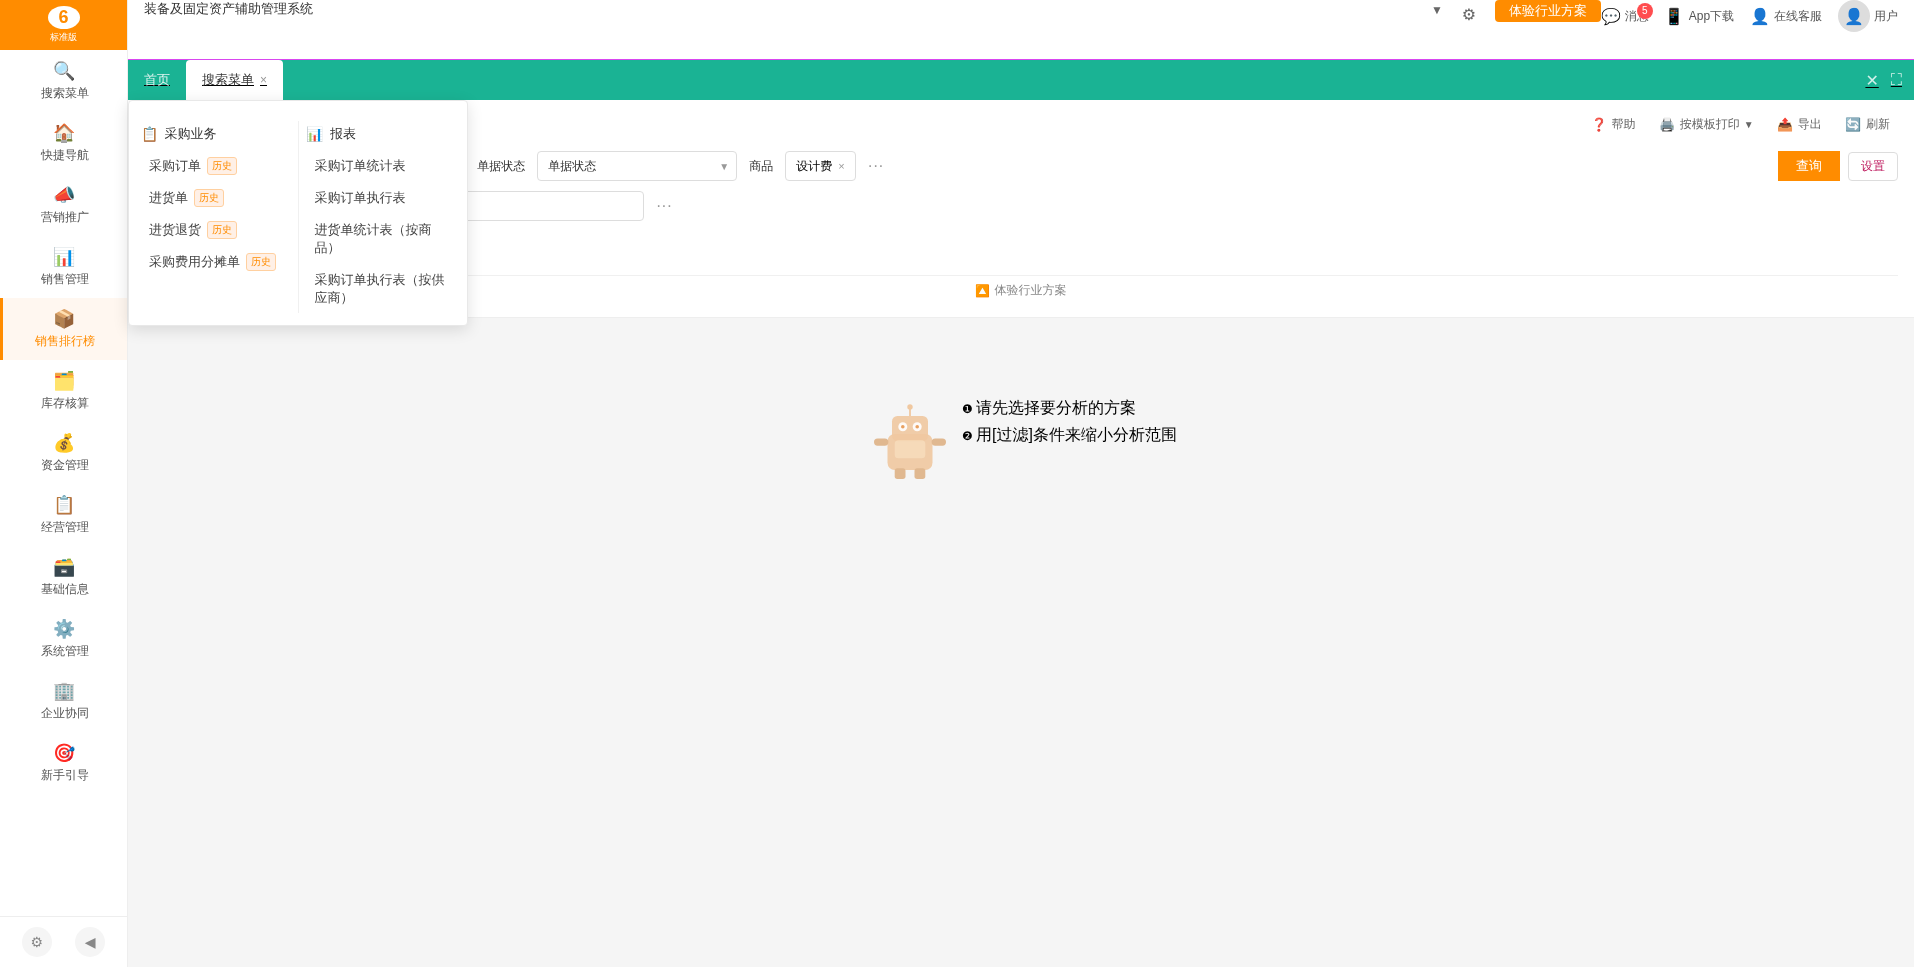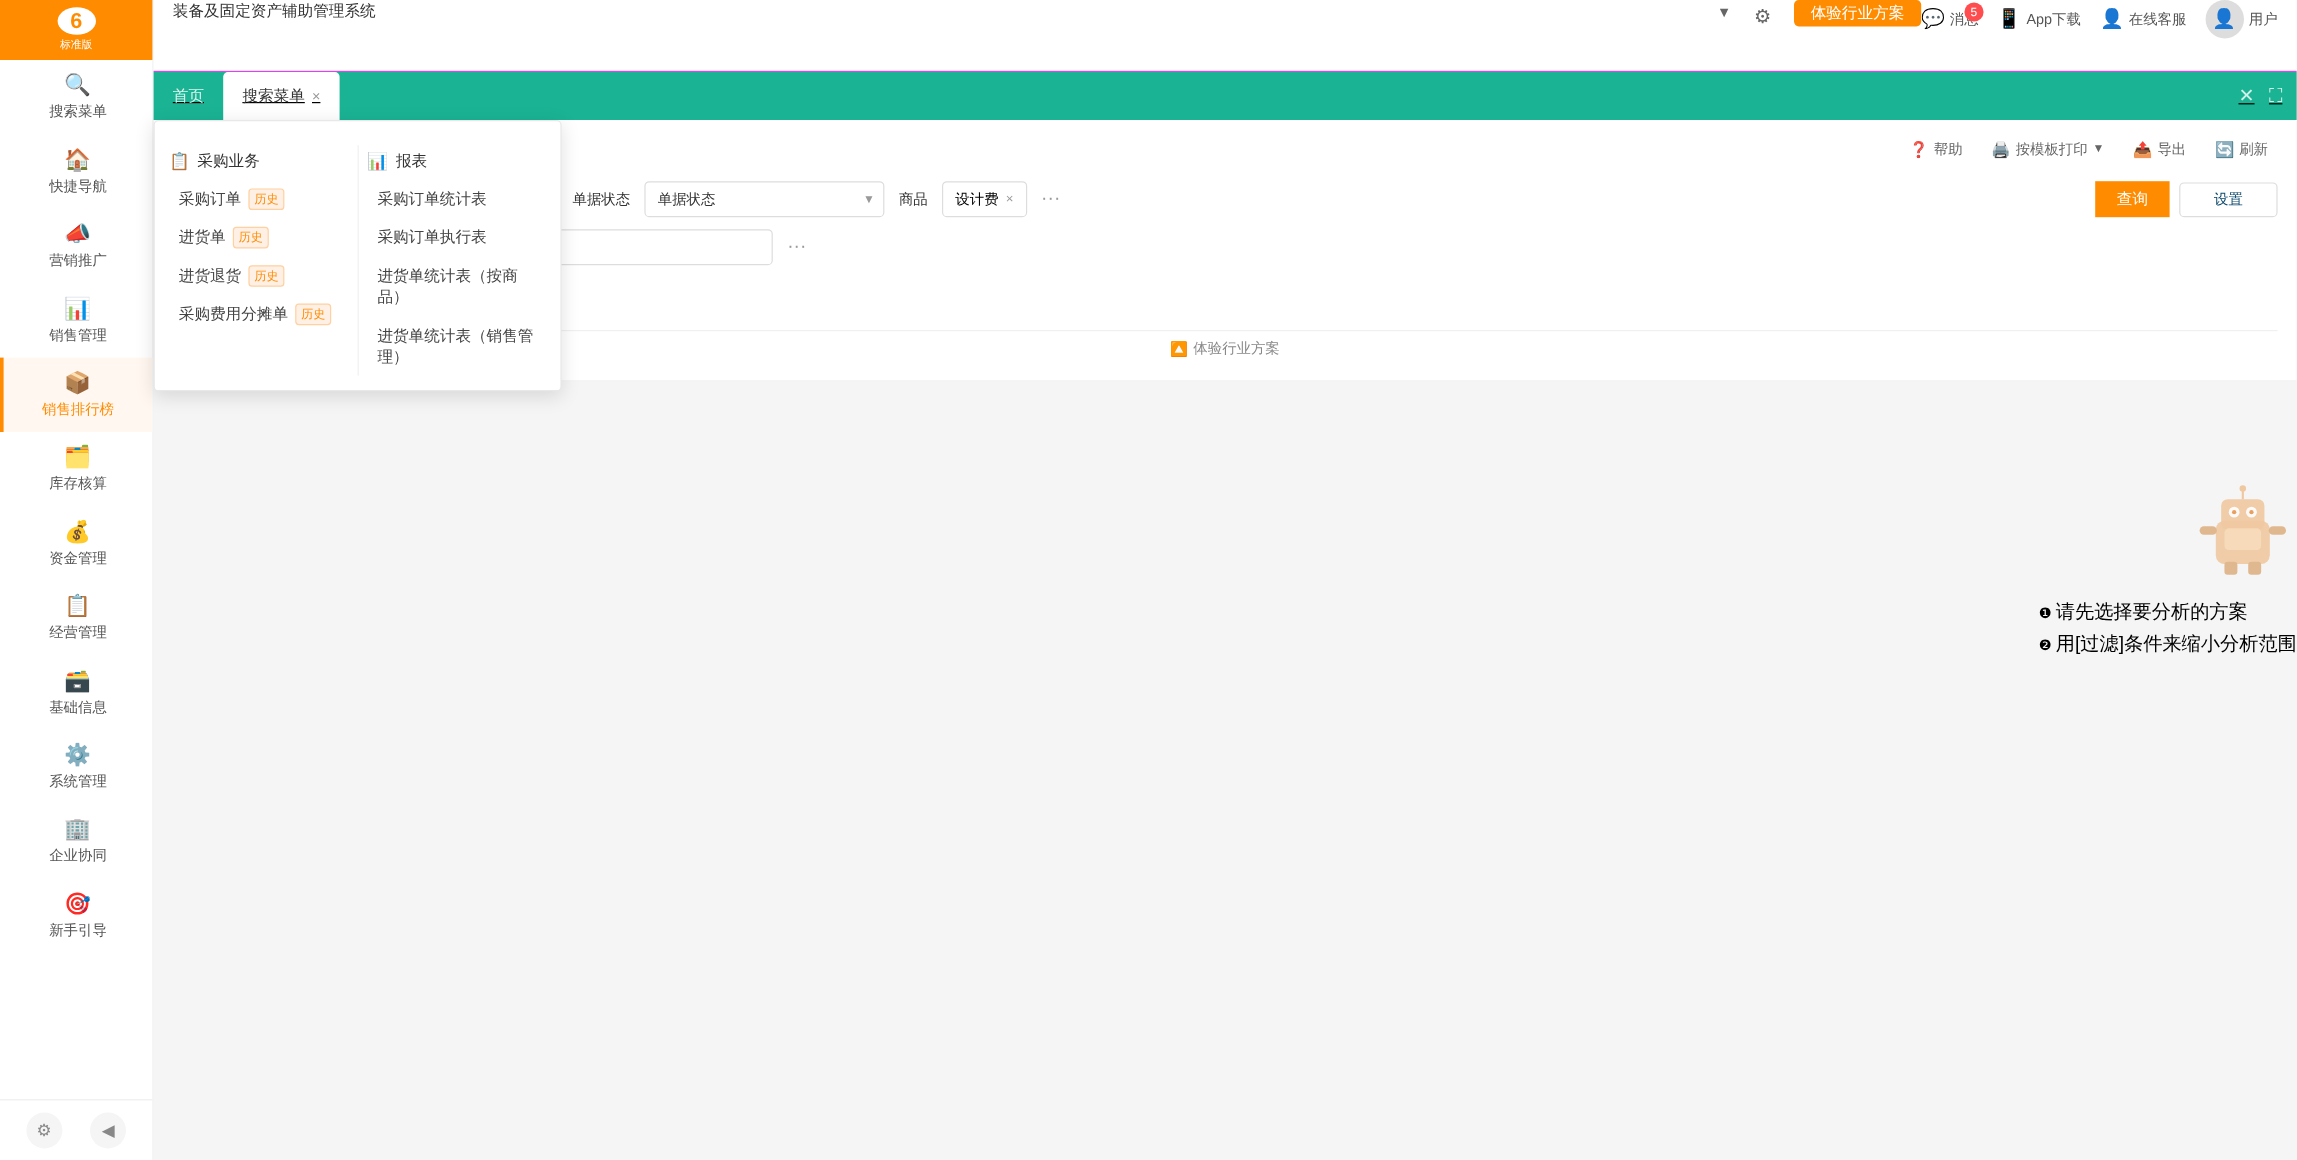--- a/index.html
+++ b/index.html
@@ -282,33 +282,33 @@
       background: #ff8c00;
       color: #fff;
       border: none;
       border-radius: 0;
       padding: 6px 18px;
       font-size: 13px;
       cursor: pointer;
     }
     .btn-settings {
       background: #fff;
-      color: #0c4a6e;
+      color: #be185d;
       border: 1px solid #ddd;
       border-radius: 4px;
-      padding: 5px 28px;
+      padding: 5px 12px;
       font-size: 12px;
       cursor: pointer;
     }
 
     
     .empty-state {
       display: flex;
-      flex-direction: column;
-      align-items: flex-end;
+      flex-direction: row;
+      align-items: flex-start;
       justify-content: center;
       padding: 80px 0;
       gap: 7px;
     }
     .empty-text-list {
       list-style: none;
       display: flex;
       flex-direction: column;
       gap: 6px;
     }
@@ -533,21 +533,21 @@
           <div class="dropdown-item">
             <span>采购订单统计表</span>
           </div>
           <div class="dropdown-item">
             <span>采购订单执行表</span>
           </div>
           <div class="dropdown-item">
             <span>进货单统计表（按商品）</span>
           </div>
           <div class="dropdown-item">
-            <span>进货单统计表（销售管理）</span>
+            <span>采购订单执行表（按供应商）</span>
           </div>
         </div>
       </div>
     </div>
   </div>
 
   <div class="content-wrapper">
 
     <div class="filter-bar">
 

